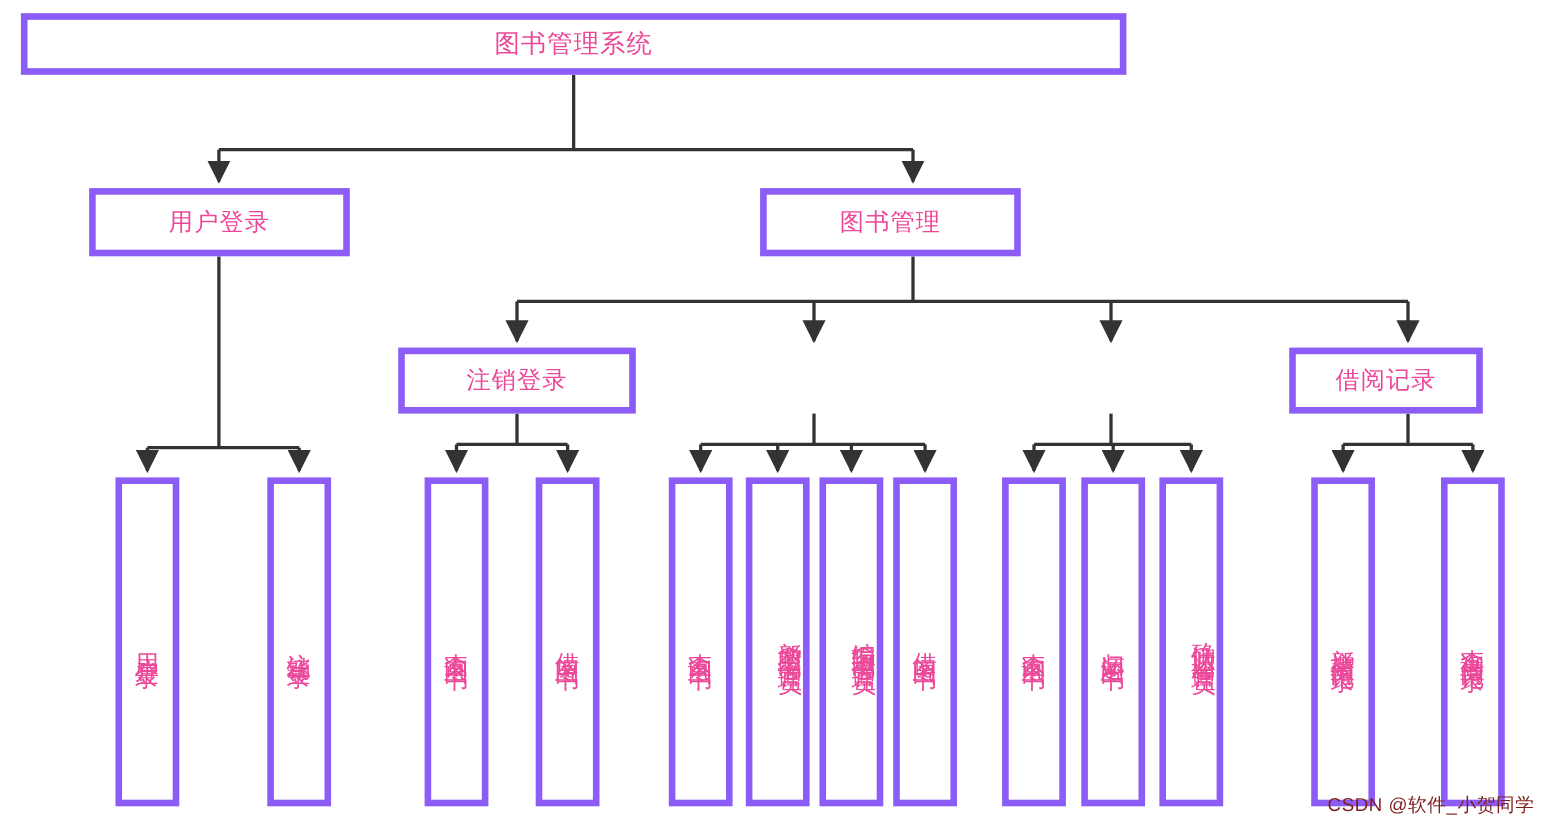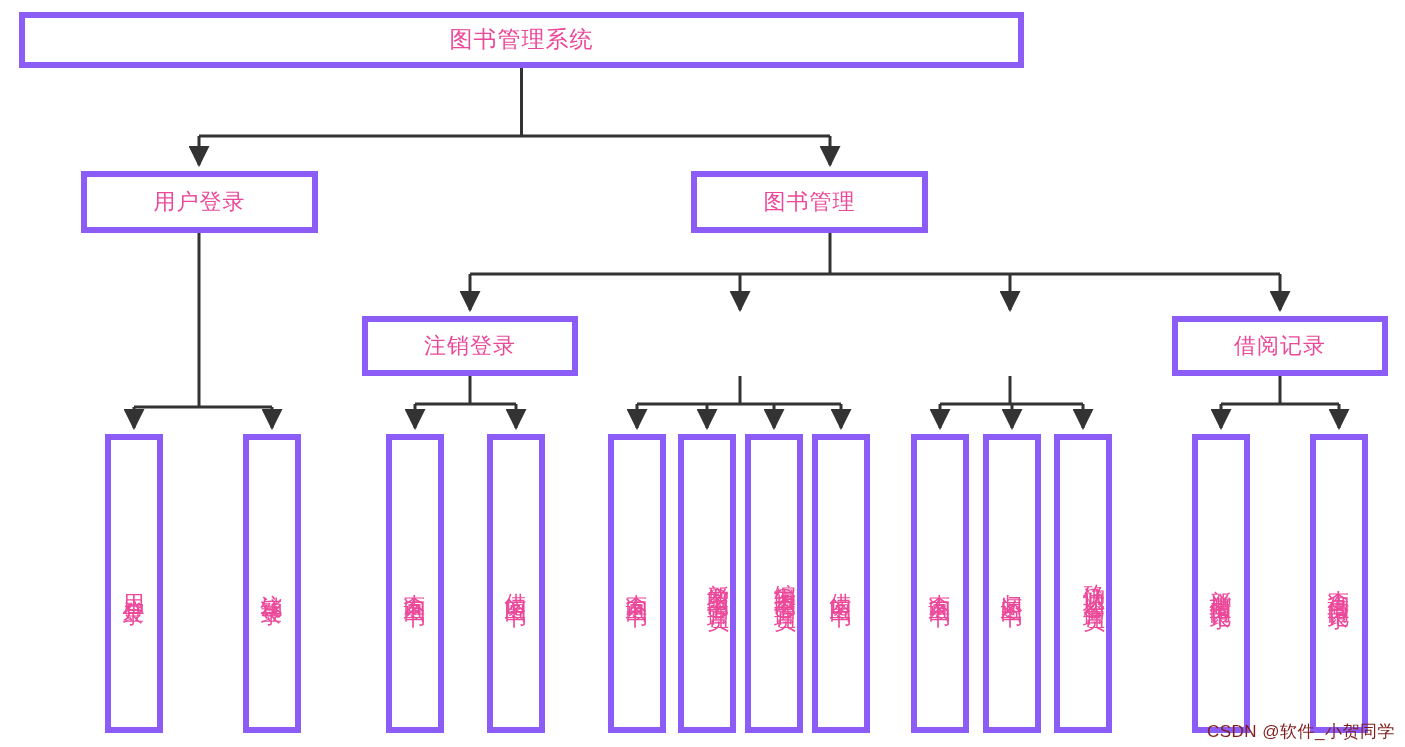--- a/index.html
+++ b/index.html
@@ -125,21 +125,21 @@
   <div class="node node-h" style="left:81px; top:171px; width:237px; height:62px;">
     <span>用户登录</span>
   </div>
   <div class="node node-h" style="left:691px; top:171px; width:237px; height:62px;">
     <span>图书管理</span>
   </div>
 
   <div class="node node-h" style="left:362px; top:316px; width:216px; height:60px;">
     <span>注销登录</span>
   </div>
-  <div class="node node-h" style="left:1172px; top:316px; width:216px; height:60px;">
+  <div class="node node-h" style="left:1172px; top:316px; width:176px; height:60px;">
     <span>借阅记录</span>
   </div>
 
   <div class="node node-v" style="left:105px; top:434px; width:58px; height:299px;">
     <span>用户登录</span>
   </div>
   <div class="node node-v" style="left:243px; top:434px; width:58px; height:299px;">
     <span>注销登录</span>
   </div>
   <div class="node node-v" style="left:386px; top:434px; width:58px; height:299px;">

